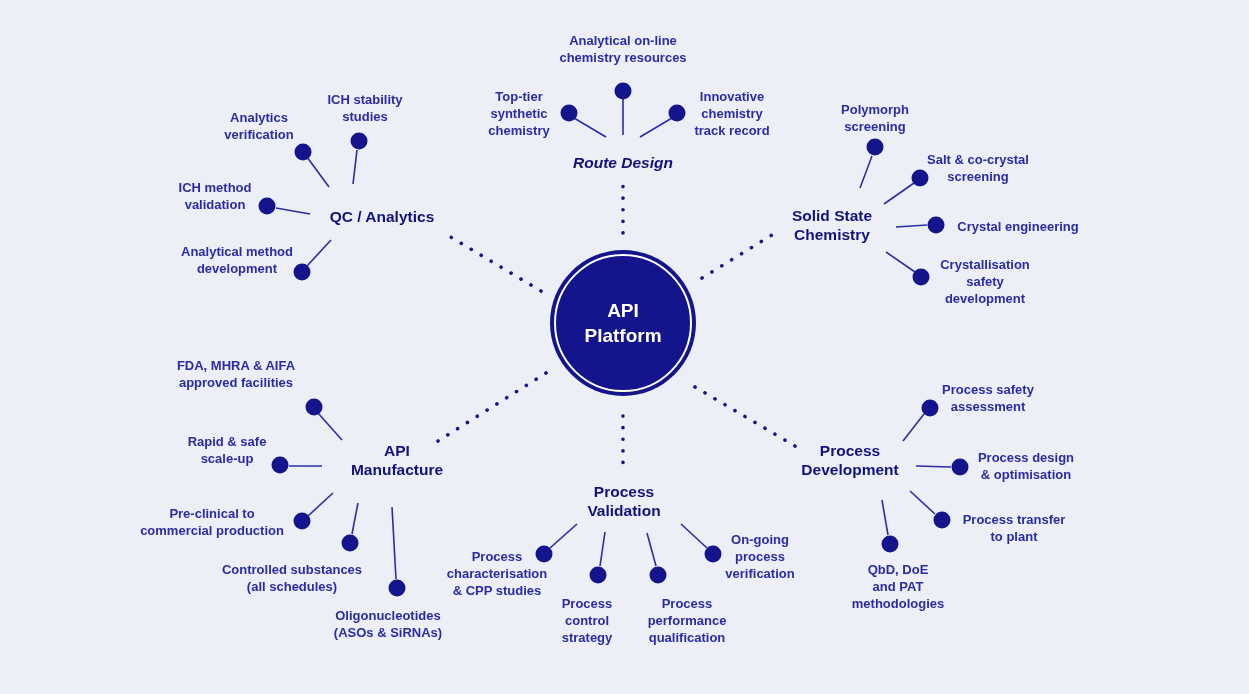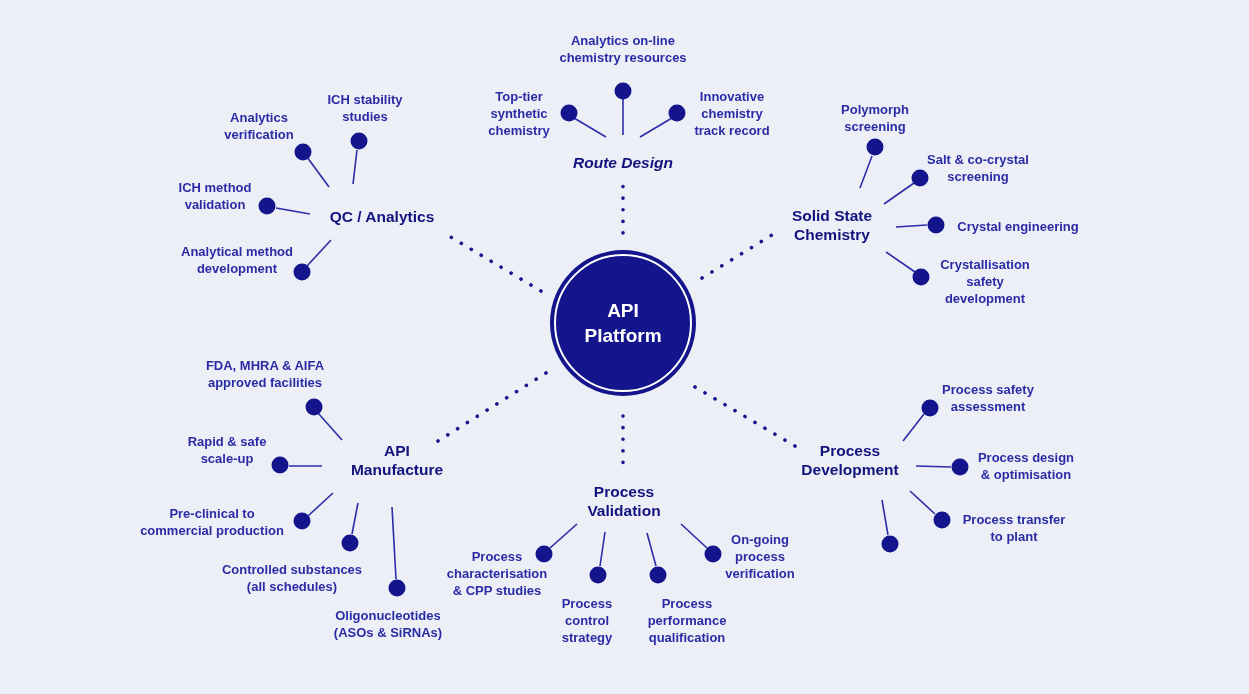--- a/index.html
+++ b/index.html
@@ -131,21 +131,21 @@
 Platform</div>
   </div>
 
   <div class="label heading" style="left:623px; top:162px;font-style:italic;">Route Design</div>
   <div class="dot" style="left:569px; top:113px;"></div>
   <div class="dot" style="left:623px; top:91px;"></div>
   <div class="dot" style="left:677px; top:113px;"></div>
   <div class="label" style="left:519px; top:113px;">Top-tier
 synthetic
 chemistry</div>
-  <div class="label" style="left:623px; top:49px;">Analytics on-line
+  <div class="label" style="left:623px; top:49px;">Analytical on-line
 chemistry resources</div>
   <div class="label" style="left:732px; top:113px;">Innovative
 chemistry
 track record</div>
 
   <div class="label heading" style="left:382px; top:216px;">QC / Analytics</div>
   <div class="dot" style="left:303px; top:152px;"></div>
   <div class="dot" style="left:359px; top:141px;"></div>
   <div class="dot" style="left:267px; top:206px;"></div>
   <div class="dot" style="left:302px; top:272px;"></div>
@@ -173,21 +173,21 @@
 safety
 development</div>
 
   <div class="label heading" style="left:397px; top:460px;">API
 Manufacture</div>
   <div class="dot" style="left:314px; top:407px;"></div>
   <div class="dot" style="left:280px; top:465px;"></div>
   <div class="dot" style="left:302px; top:521px;"></div>
   <div class="dot" style="left:350px; top:543px;"></div>
   <div class="dot" style="left:397px; top:588px;"></div>
-  <div class="label" style="left:265px; top:374px;">FDA, MHRA &amp; AIFA
+  <div class="label" style="left:236px; top:374px;">FDA, MHRA &amp; AIFA
 approved facilities</div>
   <div class="label" style="left:227px; top:450px;">Rapid &amp; safe
 scale-up</div>
   <div class="label" style="left:212px; top:522px;">Pre-clinical to
 commercial production</div>
   <div class="label" style="left:292px; top:578px;">Controlled substances
 (all schedules)</div>
   <div class="label" style="left:388px; top:624px;">Oligonucleotides
 (ASOs &amp; SiRNAs)</div>
 
@@ -215,14 +215,17 @@
   <div class="dot" style="left:930px; top:408px;"></div>
   <div class="dot" style="left:960px; top:467px;"></div>
   <div class="dot" style="left:942px; top:520px;"></div>
   <div class="dot" style="left:890px; top:544px;"></div>
   <div class="label" style="left:988px; top:398px;">Process safety
 assessment</div>
   <div class="label" style="left:1026px; top:466px;">Process design
 &amp; optimisation</div>
   <div class="label" style="left:1014px; top:528px;">Process transfer
 to plant</div>
+  <div class="label" style="left:898px; top:586px;">QbD, DoE
+and PAT
+methodologies</div>
 
 </div>
 
 </body></html>

